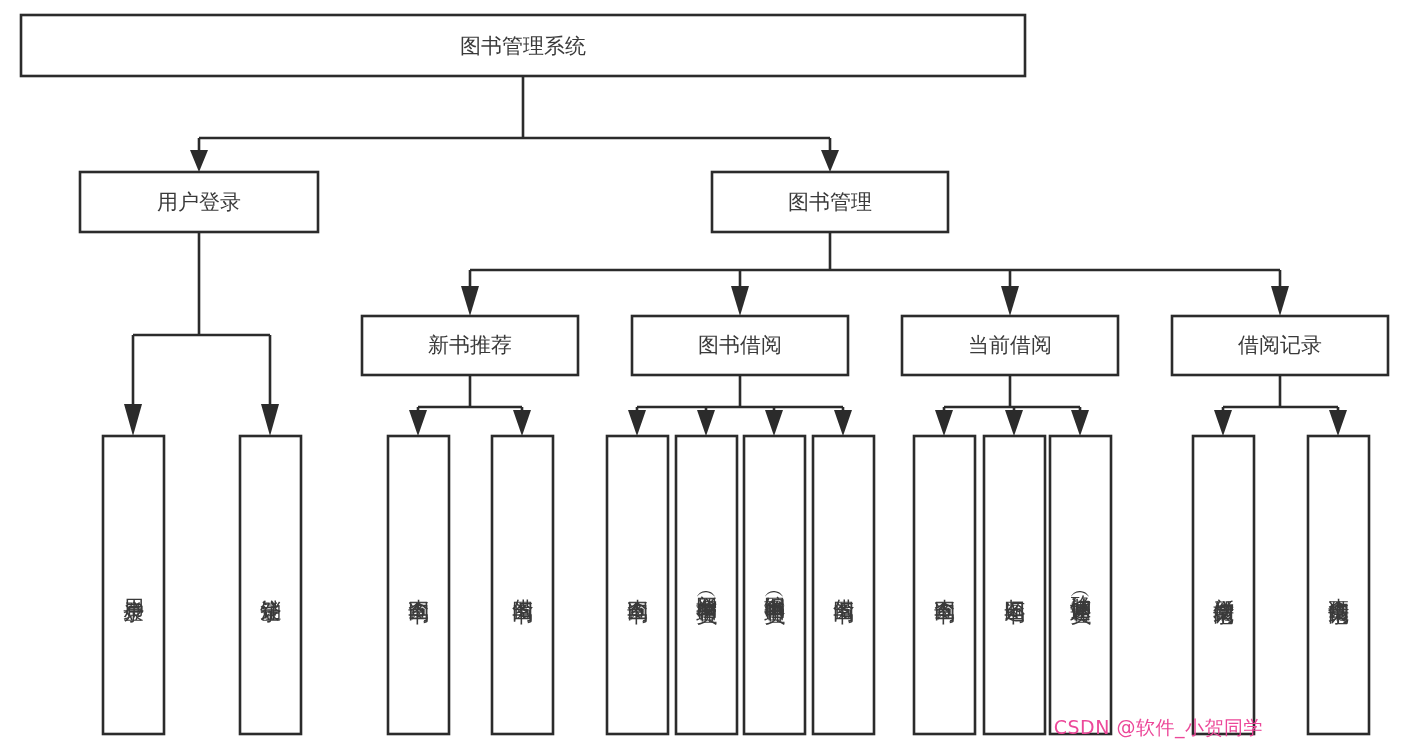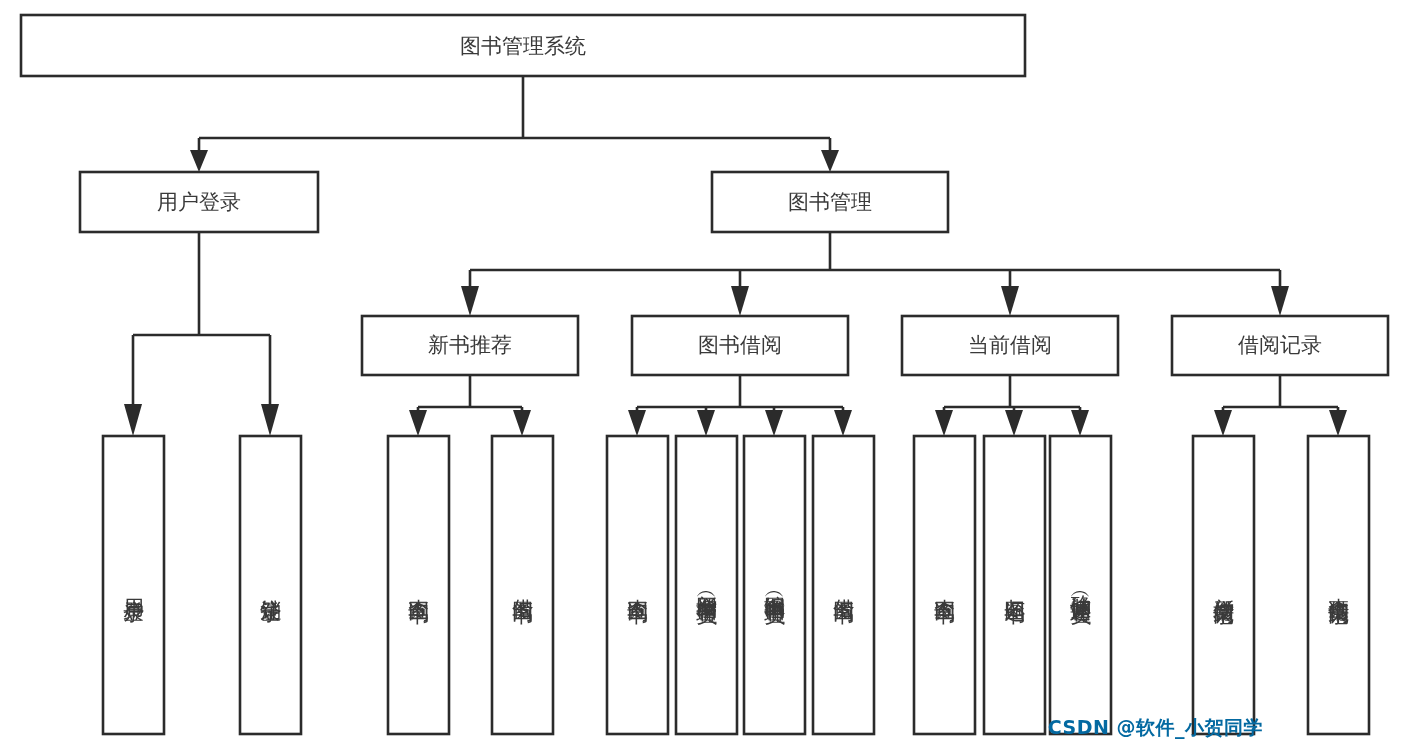--- a/index.html
+++ b/index.html
@@ -63,24 +63,23 @@
     justify-content: center;
     white-space: nowrap;
     pointer-events: none;
   }
   .watermark {
     position: absolute;
     right: 8px;
     bottom: 6px;
     font-family: "DejaVu Sans", "Liberation Sans", sans-serif;
     font-size: 19px;
-    color: #0369a1;
+    color: #ec4899;
     white-space: nowrap;
     letter-spacing: 0.5px;
-    font-weight: bold;
   }
 </style>
 </head>
 <body>
 
 <div id="diagram-root">
 
   <svg class="diagram-canvas" viewBox="0 0 1405 747">
 
     <g>

